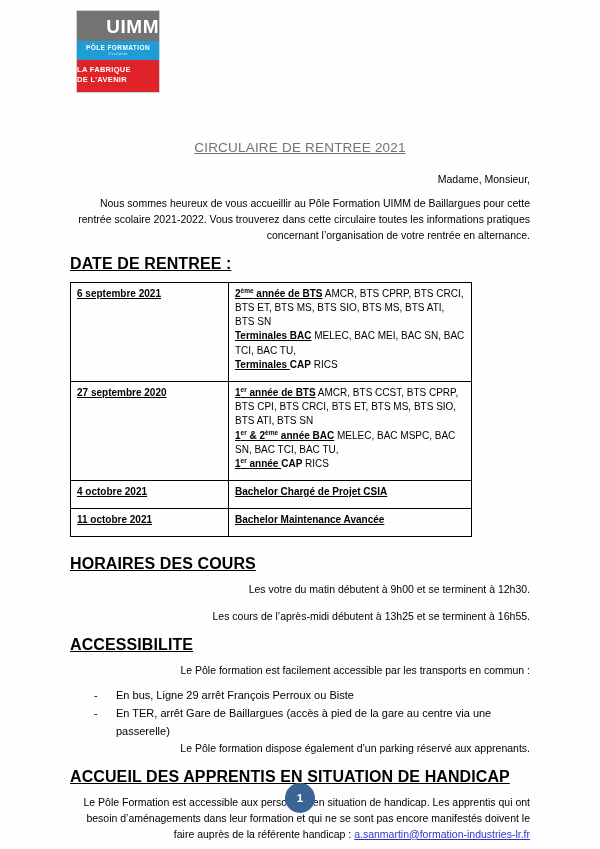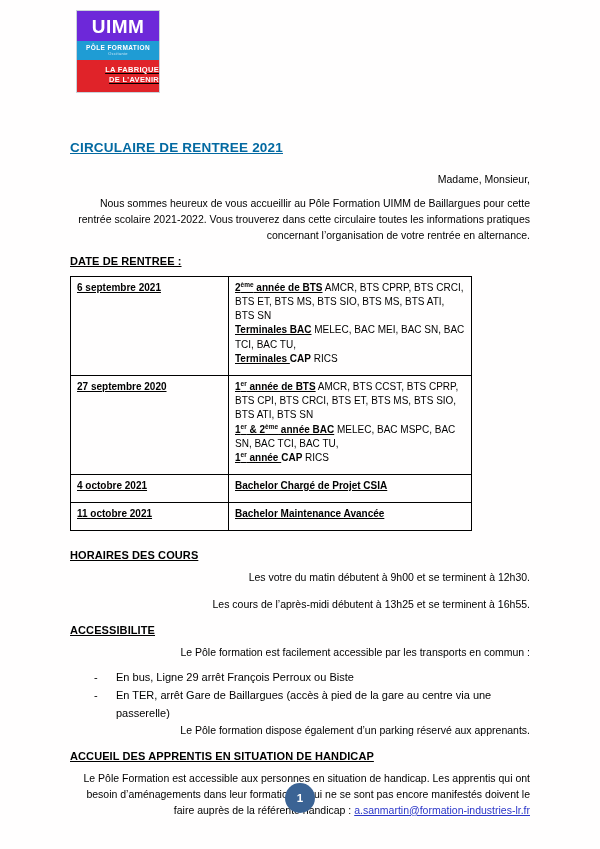--- a/index.html
+++ b/index.html
@@ -25,22 +25,22 @@
   
   .logo {
     position: absolute;
     left: 76px;
     top: 10px;
     width: 84px;
     border: 1px solid #c9d2da;
     box-sizing: border-box;
   }
   .logo-band-navy {
-    background: #6d28d9;
-    text-align: center;
+    background: #737373;
+    text-align: right;
     padding: 6px 0 5px 0;
   }
   .logo-uimm {
     color: #ffffff;
     font-size: 19px;
     font-weight: bold;
     letter-spacing: 0.5px;
     line-height: 1;
     display: block;
   }
@@ -59,61 +59,60 @@
   }
   .logo-occitanie {
     color: #cfe9f7;
     font-size: 4px;
     letter-spacing: 0.3px;
     line-height: 1.3;
     display: block;
   }
   .logo-band-red {
     background: #e02329;
-    text-align: right;
-    padding: 5px 0 6px 8px;
-    text-decoration: underline;
+    text-align: left;
+    padding: 5px 0 6px 0;
   }
   .logo-fabrique {
     color: #ffffff;
     font-size: 7.5px;
     font-weight: bold;
     letter-spacing: 0.3px;
     line-height: 1.35;
     display: block;
   }
 
   
   .doc {
     position: absolute;
     left: 70px;
     top: 140px;
     width: 460px;
   }
 
   .doc-title {
-    text-align: left;
-    color: #0369a1;
+    text-align: center;
+    color: #737373;
     font-size: 13.5px;
-    font-weight: bold;
+    font-weight: normal;
     text-decoration: underline;
     letter-spacing: 0.2px;
     margin: 0 0 17px 0;
   }
 
   .para {
     font-size: 10.5px;
     line-height: 1.52;
     margin: 0 0 11px 0;
     text-align: right;
   }
   .para.tight { margin-bottom: 8px; }
 
   .section-head {
-    font-size: 11px;
+    font-size: 16px;
     font-weight: bold;
     text-decoration: underline;
     margin: 0 0 9px 0;
     letter-spacing: 0.1px;
   }
   .section-head.spaced-top { margin-top: 18px; }
 
   
   .rentree-table {
     width: 402px;

